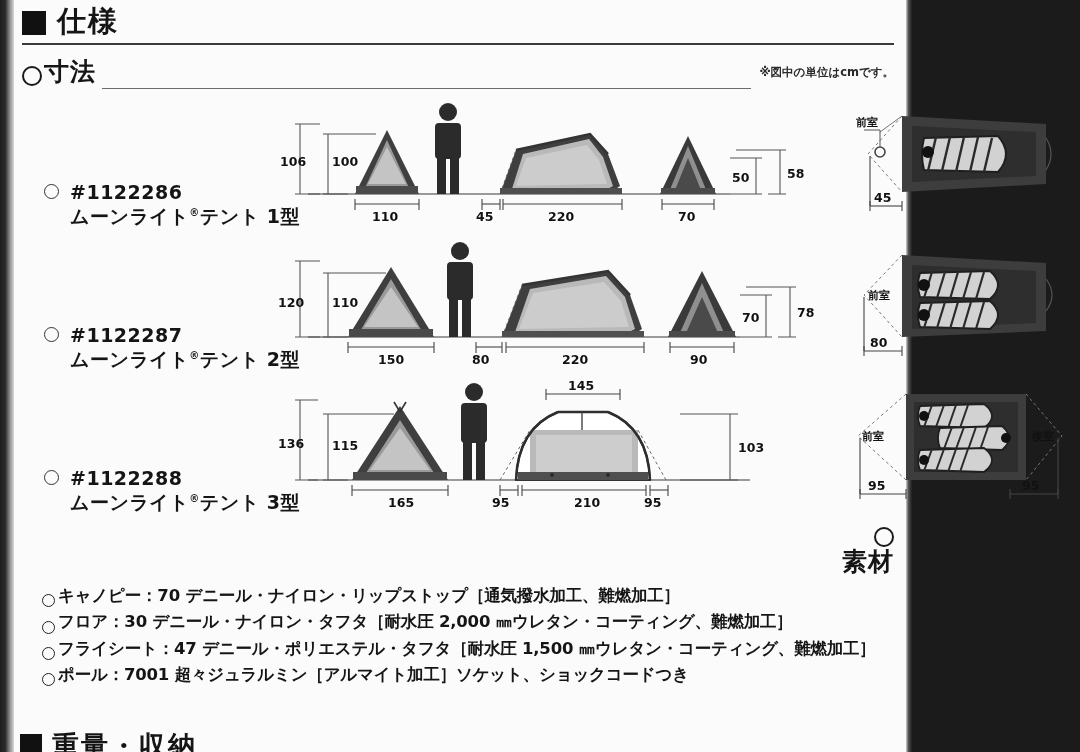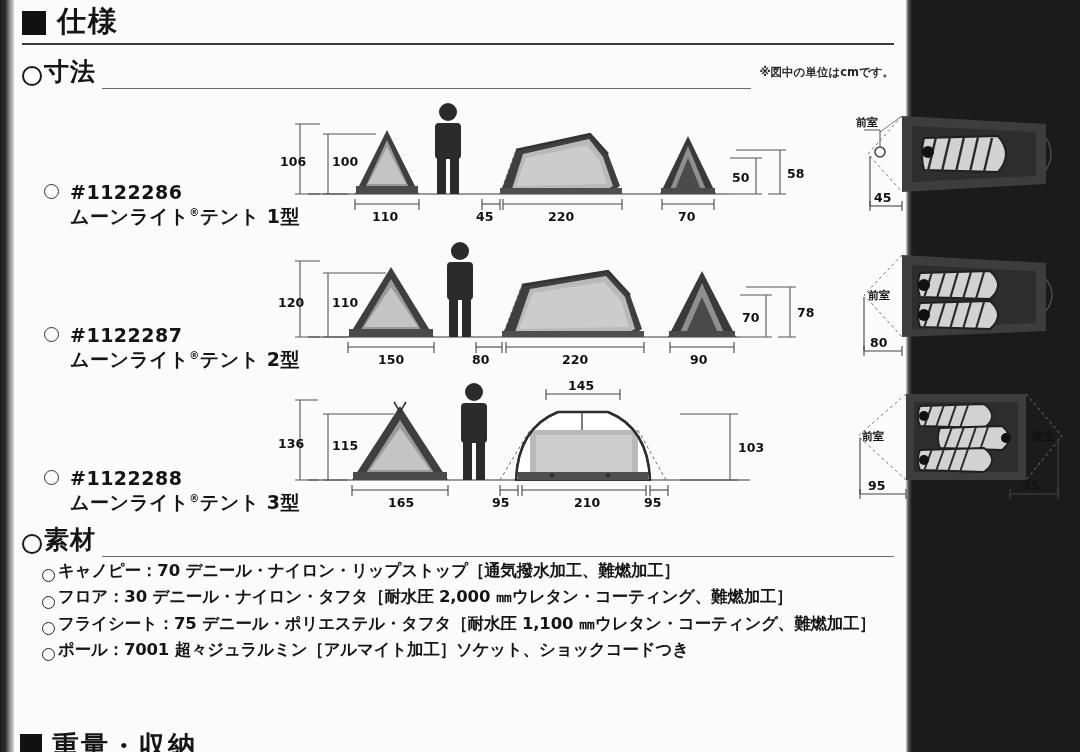--- a/index.html
+++ b/index.html
@@ -160,21 +160,21 @@
     fill: #111;
   }
   .jatxt {
     font-family: "DejaVu Sans", "Liberation Sans", sans-serif;
     font-size: 11px;
     font-weight: bold;
     fill: #111;
   }
 
   
-  .h-mat { margin-top: 12px; }
+  .h-mat { margin-top: 12px; flex-direction: column; }
   .mat-list { margin: 6px 0 0 22px; }
   .mat-item {
     display: flex;
     align-items: flex-end;
     gap: 3px;
     margin-top: 4px;
   }
   .mat-item .mc {
     width: 13px; height: 13px;
     border: 1.5px solid #222;
@@ -597,21 +597,21 @@
     <div class="mat-item">
       <span class="mc"></span>
       <span class="mt">キャノピー：70 デニール・ナイロン・リップストップ［通気撥水加工、難燃加工］</span>
     </div>
     <div class="mat-item">
       <span class="mc"></span>
       <span class="mt">フロア：30 デニール・ナイロン・タフタ［耐水圧 2,000 ㎜ウレタン・コーティング、難燃加工］</span>
     </div>
     <div class="mat-item">
       <span class="mc"></span>
-      <span class="mt">フライシート：75 デニール・ポリエステル・タフタ［耐水圧 1,100 ㎜ウレタン・コーティング、難燃加工］</span>
+      <span class="mt">フライシート：47 デニール・ポリエステル・タフタ［耐水圧 1,500 ㎜ウレタン・コーティング、難燃加工］</span>
     </div>
     <div class="mat-item">
       <span class="mc"></span>
       <span class="mt">ポール：7001 超々ジュラルミン［アルマイト加工］ソケット、ショックコードつき</span>
     </div>
   </div>
 
   <div class="cutoff">
     <span class="sq2"></span>
     <span class="txt2">重量・収納</span>

